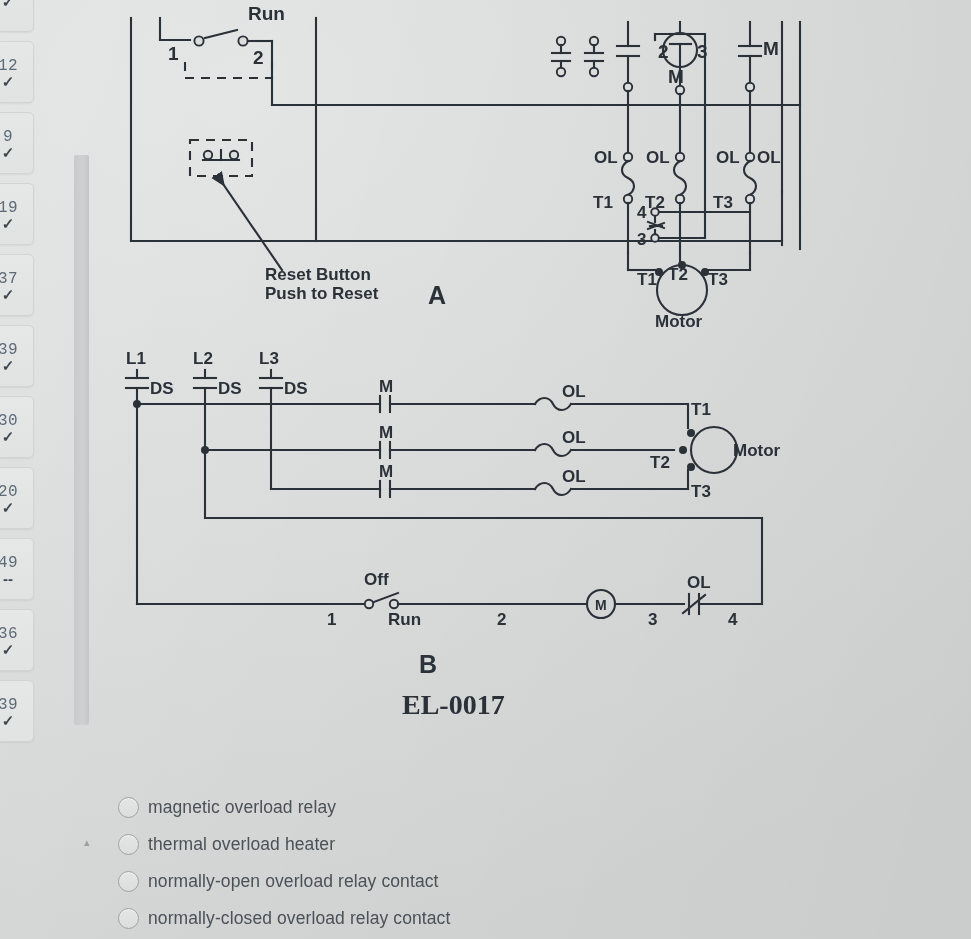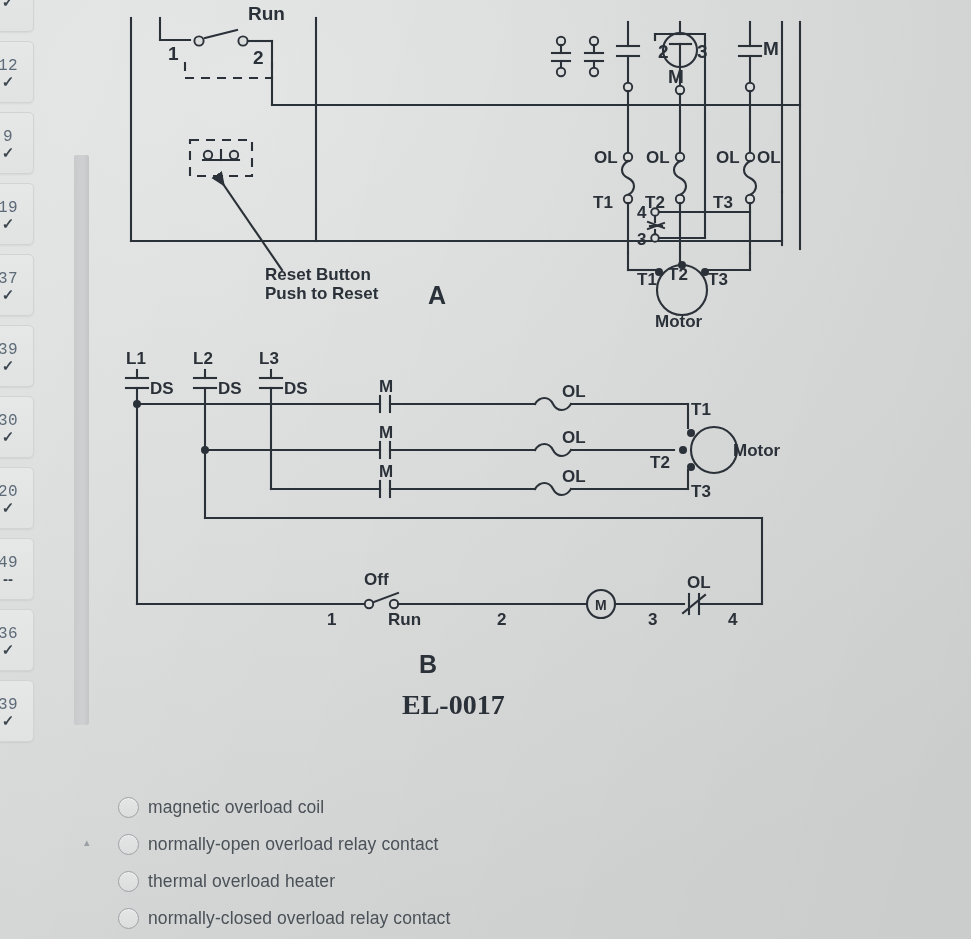--- a/index.html
+++ b/index.html
@@ -471,27 +471,27 @@
   </g>
 
   <text class="lbl" x="419" y="673" font-size="25">B</text>
   <text class="serif" x="402" y="714" font-size="28">EL-0017</text>
 </svg>
 </div>
 
 <div id="options">
   <div class="option-row">
     <span class="radio"></span>
-    <span class="option-label">magnetic overload coil</span>
+    <span class="option-label">magnetic overload relay</span>
+  </div>
+  <div class="option-row">
+    <span class="radio"></span>
+    <span class="option-label">thermal overload heater</span>
   </div>
   <div class="option-row">
     <span class="radio"></span>
     <span class="option-label">normally-open overload relay contact</span>
   </div>
   <div class="option-row">
     <span class="radio"></span>
-    <span class="option-label">thermal overload heater</span>
-  </div>
-  <div class="option-row">
-    <span class="radio"></span>
     <span class="option-label">normally-closed overload relay contact</span>
   </div>
 </div>
 
 </body></html>

